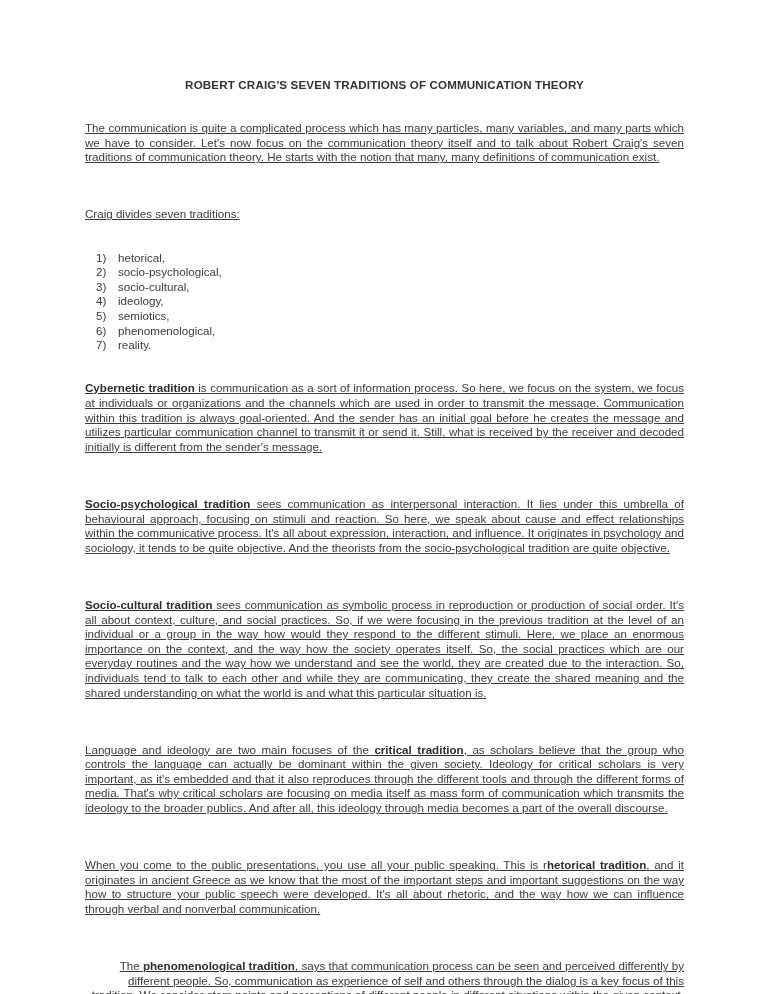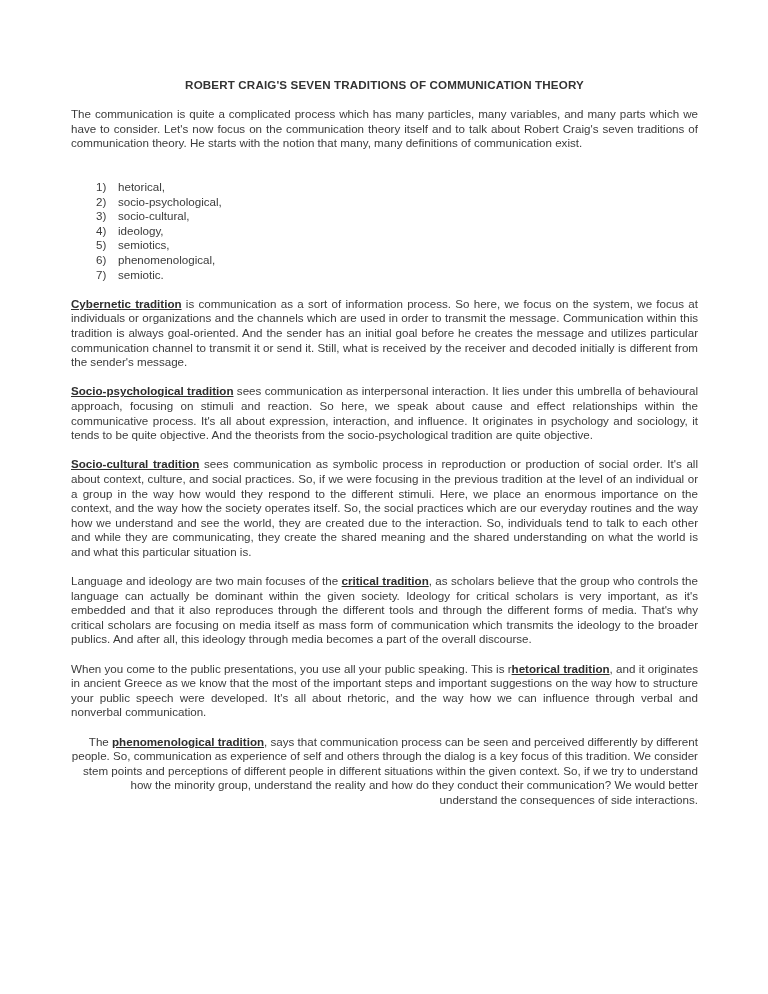--- a/index.html
+++ b/index.html
@@ -36,23 +36,24 @@
     text-align: center;
     letter-spacing: 0.15px;
     line-height: 14.5px;
     margin: 0 0 0 0;
     color: #333333;
   }
   p.para {
     font-size: 11.6px;
     line-height: 14.6px;
     text-align: justify;
-    margin: 0;
+    margin: 14px;
     color: #3b3b3b;
     word-spacing: 0px;
+    text-decoration: underline;
   }
   p.para.ragged {
     text-align: right;
   }
   .spacer {
     height: 14.6px;
   }
   .term {
     font-weight: bold;
     text-decoration: underline;
@@ -88,20 +89,21 @@
   <div class="content">
 
     <div class="doc-title">ROBERT CRAIG'S SEVEN TRADITIONS OF COMMUNICATION THEORY</div>
 
     <div class="spacer"></div>
 
     <p class="para">The communication is quite a complicated process which has many particles, many variables, and many parts which we have to consider. Let's now focus on the communication theory itself and to talk about Robert Craig's seven traditions of communication theory. He starts with the notion that many, many definitions of communication exist.</p>
 
     <div class="spacer"></div>
 
+    <p class="para">Craig divides seven traditions:</p>
 
     <div class="spacer"></div>
 
     <ol class="tradition-list">
       <li>
         <span class="num">1)</span>
         <span>hetorical,</span>
       </li>
       <li>
         <span class="num">2)</span>
@@ -118,21 +120,21 @@
       <li>
         <span class="num">5)</span>
         <span>semiotics,</span>
       </li>
       <li>
         <span class="num">6)</span>
         <span>phenomenological,</span>
       </li>
       <li>
         <span class="num">7)</span>
-        <span>semiotic.</span>
+        <span>reality.</span>
       </li>
     </ol>
 
     <div class="spacer"></div>
 
     <p class="para">
       <span></span><span class="term">Cybernetic tradition</span><span> is communication as a sort of information process. So here, we focus on the system, we focus at individuals or organizations and the channels which are used in order to transmit the message. Communication within this tradition is always goal-oriented. And the sender has an initial goal before he creates the message and utilizes particular communication channel to transmit it or send it. Still, what is received by the receiver and decoded initially is different from the sender's message.</span>
     </p>
 
     <div class="spacer"></div>

